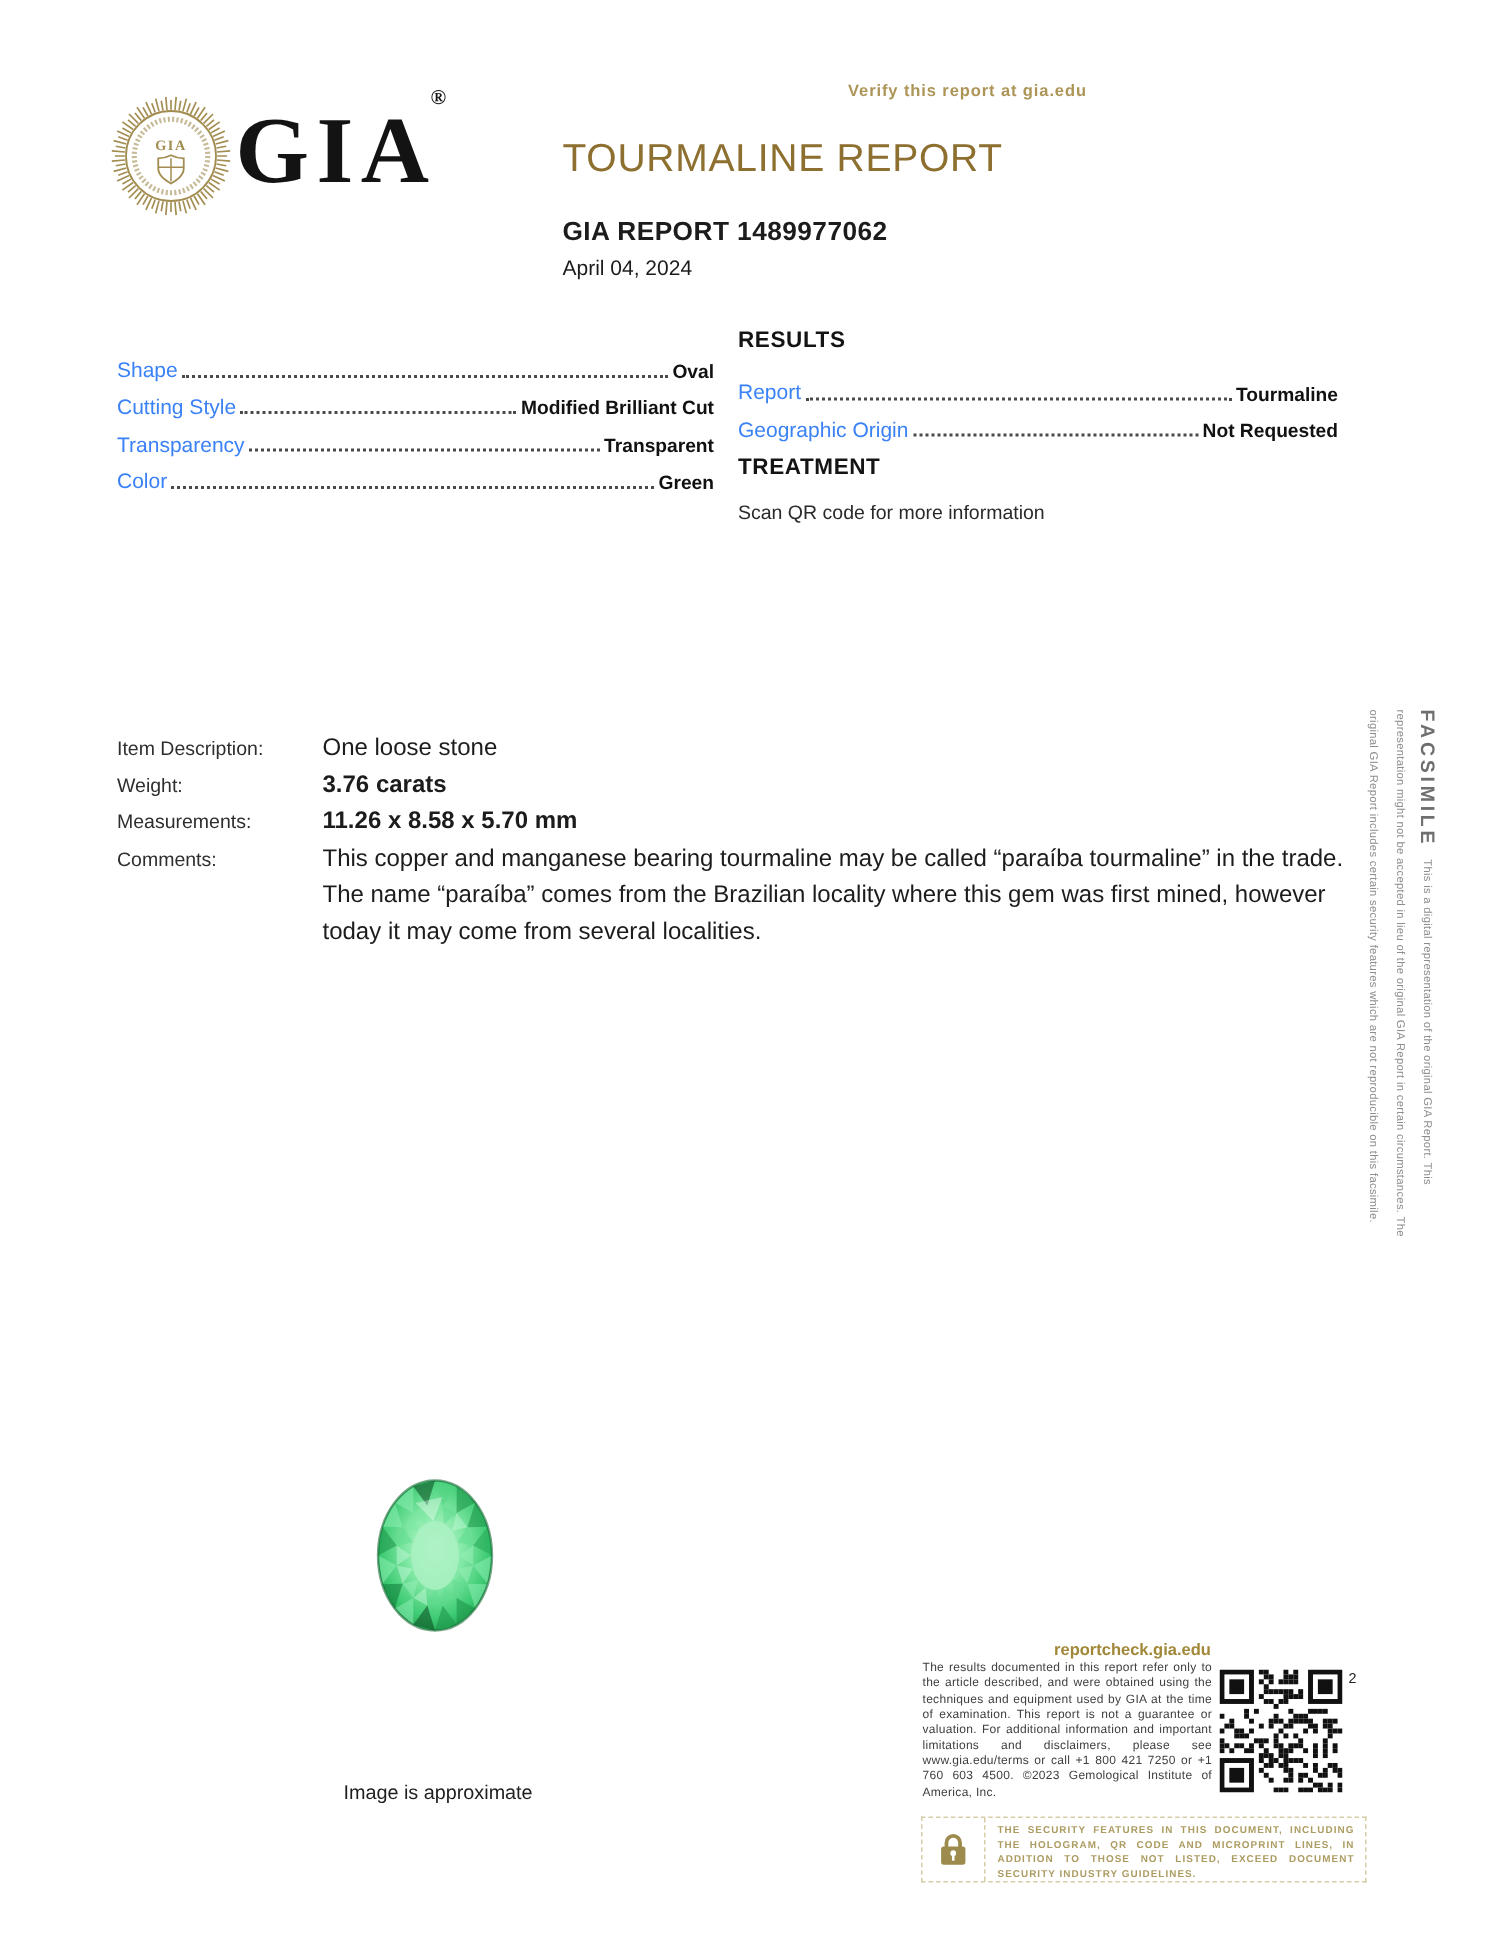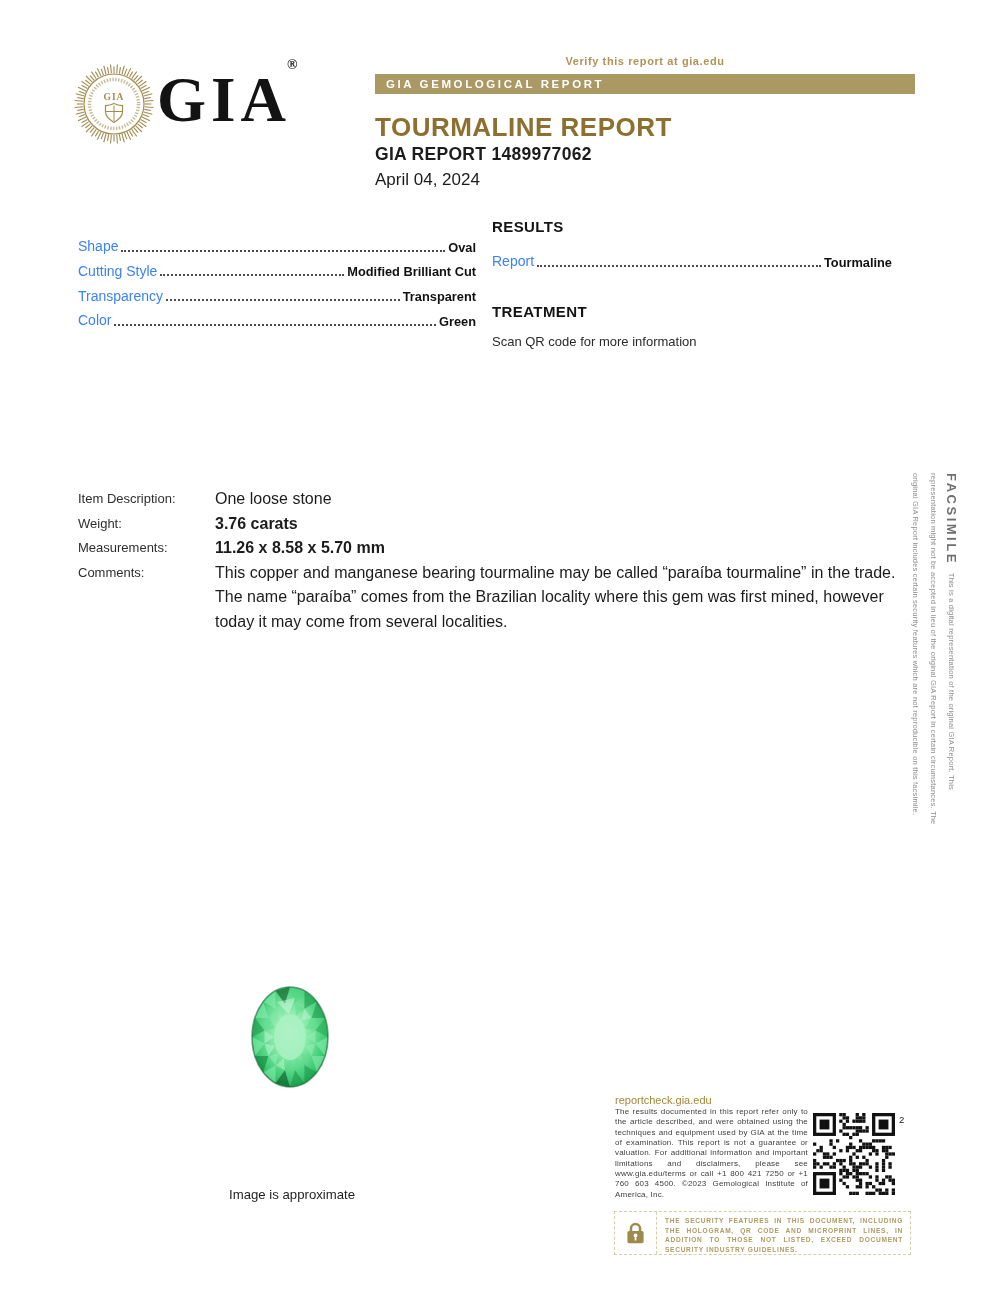--- a/index.html
+++ b/index.html
@@ -11,25 +11,25 @@
   .verify-link { position:absolute; left:375px; top:55px; width:540px; text-align:center;
                  font-size:11px; font-weight:bold; letter-spacing:.6px; color:#ad9557; cursor:pointer; }
   .logo { position:absolute; left:73px; top:63px; width:260px; height:90px; }
   .seal { position:absolute; left:0; top:0; }
   .wordmark { position:absolute; left:84px; top:6px; font-family:"Liberation Serif", serif;
               font-weight:600; font-size:63px; letter-spacing:5px; color:#131313; line-height:1; }
   .wordmark sup { font-size:14px; letter-spacing:0; position:relative; top:-30px; left:-4px; }
   .banner { position:absolute; left:375px; top:74px; width:540px; height:20px; background:#ab9964;
             color:#fff; font-size:11.5px; font-weight:bold; letter-spacing:2.6px; line-height:20px;
             padding-left:11px; }
-  .report-title { position:absolute; left:375px; top:114px; font-size:26px; font-weight:bold;
+  .report-title { position:absolute; left:375px; top:92px; font-size:26px; font-weight:normal;
                   letter-spacing:.5px; color:#8d6f2f; line-height:1; }
   .report-number { position:absolute; left:375px; top:146px; font-size:17.5px; font-weight:600;
                    letter-spacing:.3px; color:#1c1c1c; line-height:1; }
-  .report-date { position:absolute; left:375px; top:171px; font-size:17px; color:#1c1c1c; line-height:1; }
+  .report-date { position:absolute; left:375px; top:171px; font-size:14px; color:#1c1c1c; line-height:1; }
 
   
   .section-heading { font-size:15px; font-weight:bold; letter-spacing:.4px; color:#141414; line-height:1; }
   .details-section { position:absolute; left:78px; top:219px; width:398px; }
   .results-section { position:absolute; left:492px; top:219px; width:400px; }
   .kv-rows { margin-top:11px; }
   .kv-row { display:flex; align-items:flex-end; height:24.65px; }
   .kv-label { font-size:14px; color:#3b82f6; line-height:1.1; white-space:nowrap; }
   .kv-leader { flex:1; border-bottom:2px dotted #4a4a4a; margin:0 3px 3px 3px; height:1px; }
   .kv-value { font-size:12.8px; font-weight:bold; color:#111; line-height:1.1; white-space:nowrap; }
@@ -47,22 +47,22 @@
   .facsimile { position:absolute; left:906px; top:473px; width:54px; height:368px;
                writing-mode:vertical-rl; color:#8d8d8d; }
   .facs-title { font-size:13px; font-weight:600; letter-spacing:2.5px; color:#6f6f6f; margin-bottom:8px; }
   .facs-text { font-size:7.5px; letter-spacing:.2px; line-height:15.5px; }
 
   
   .gem-wrap { position:absolute; left:249px; top:984px; width:82px; height:107px; }
   .image-caption { position:absolute; left:229px; top:1187px; font-size:13.2px; color:#1f1f1f; }
 
   
-  .reportcheck { position:absolute; left:615px; top:1094px; width:280px; text-align:left;
-                 font-size:11px; font-weight:normal; color:#a18738; cursor:pointer; }
+  .reportcheck { position:absolute; left:615px; top:1094px; width:280px; text-align:center;
+                 font-size:11px; font-weight:bold; color:#a18738; cursor:pointer; }
   .disclaimer { position:absolute; left:615px; top:1107px; width:193px; font-size:8px;
                 line-height:10.35px; color:#3e3e3e; text-align:justify; letter-spacing:.2px; }
   .qr { position:absolute; left:813px; top:1113px; }
   .qr-page-num { position:absolute; left:899px; top:1114px; font-size:9.5px; color:#222; }
 
   
   .security-box { position:absolute; left:614px; top:1211px; width:297px; height:44px;
                   border:1.5px dashed #d6cda6; display:flex; align-items:stretch; background:#fff; }
   .security-icon-cell { width:42px; display:flex; align-items:center; justify-content:center;
                         border-right:1px dashed #d6cda6; }
@@ -153,21 +153,20 @@
         <circle cx="41" cy="41" r="30" fill="#fff" stroke="#a28c50" stroke-width="1.2"></circle>
         <circle cx="41" cy="41" r="24.5" fill="none" stroke="#a28c50" stroke-width="3.4" stroke-dasharray="1.4 1.5" opacity="0.6"></circle>
         <text x="41" y="37" text-anchor="middle" font-family="&quot;Liberation Serif&quot;, serif" font-size="9.5" font-weight="bold" fill="#a28c50" letter-spacing="1">GIA</text>
         <path d="M41 40.5 c3.5 1.8 6.5 2 8.5 2.1 v6.4 c0 4.8 -3.8 7.6 -8.5 10.4 c-4.7 -2.8 -8.5 -5.6 -8.5 -10.4 v-6.4 c2 -0.1 5 -0.3 8.5 -2.1 z" fill="none" stroke="#a28c50" stroke-width="1.2"></path>
         <line x1="33" y1="48.5" x2="49" y2="48.5" stroke="#a28c50" stroke-width="1"></line>
         <line x1="41" y1="42.5" x2="41" y2="58" stroke="#a28c50" stroke-width="1"></line>
       </svg>
     <div class="wordmark"><span>GIA</span><sup>®</sup></div>
   </div>
 
-  <div class="banner">GIA GEMOLOGICAL REPORT</div>
   <div class="report-title">TOURMALINE REPORT</div>
   <div class="report-number">GIA REPORT 1489977062</div>
   <div class="report-date">April 04, 2024</div>
 
   <div class="details-section">
     <div class="kv-rows" id="details-rows">
         <div class="kv-row">
           <span class="kv-label">Shape</span>
           <span class="kv-leader"></span>
           <span class="kv-value">Oval</span>
@@ -190,20 +189,25 @@
       </div>
   </div>
 
   <div class="results-section">
     <div class="section-heading">RESULTS</div>
     <div class="kv-rows" id="results-rows">
         <div class="kv-row">
           <span class="kv-label">Report</span>
           <span class="kv-leader"></span>
           <span class="kv-value">Tourmaline</span>
+        </div>
+        <div class="kv-row">
+          <span class="kv-label">Geographic Origin</span>
+          <span class="kv-leader"></span>
+          <span class="kv-value">Not Requested</span>
         </div>
       </div>
   </div>
 
   <div class="treatment-section">
     <div class="section-heading">TREATMENT</div>
     <div class="treatment-text">Scan QR code for more information</div>
   </div>
 
   <div class="item-section" id="item-rows">

